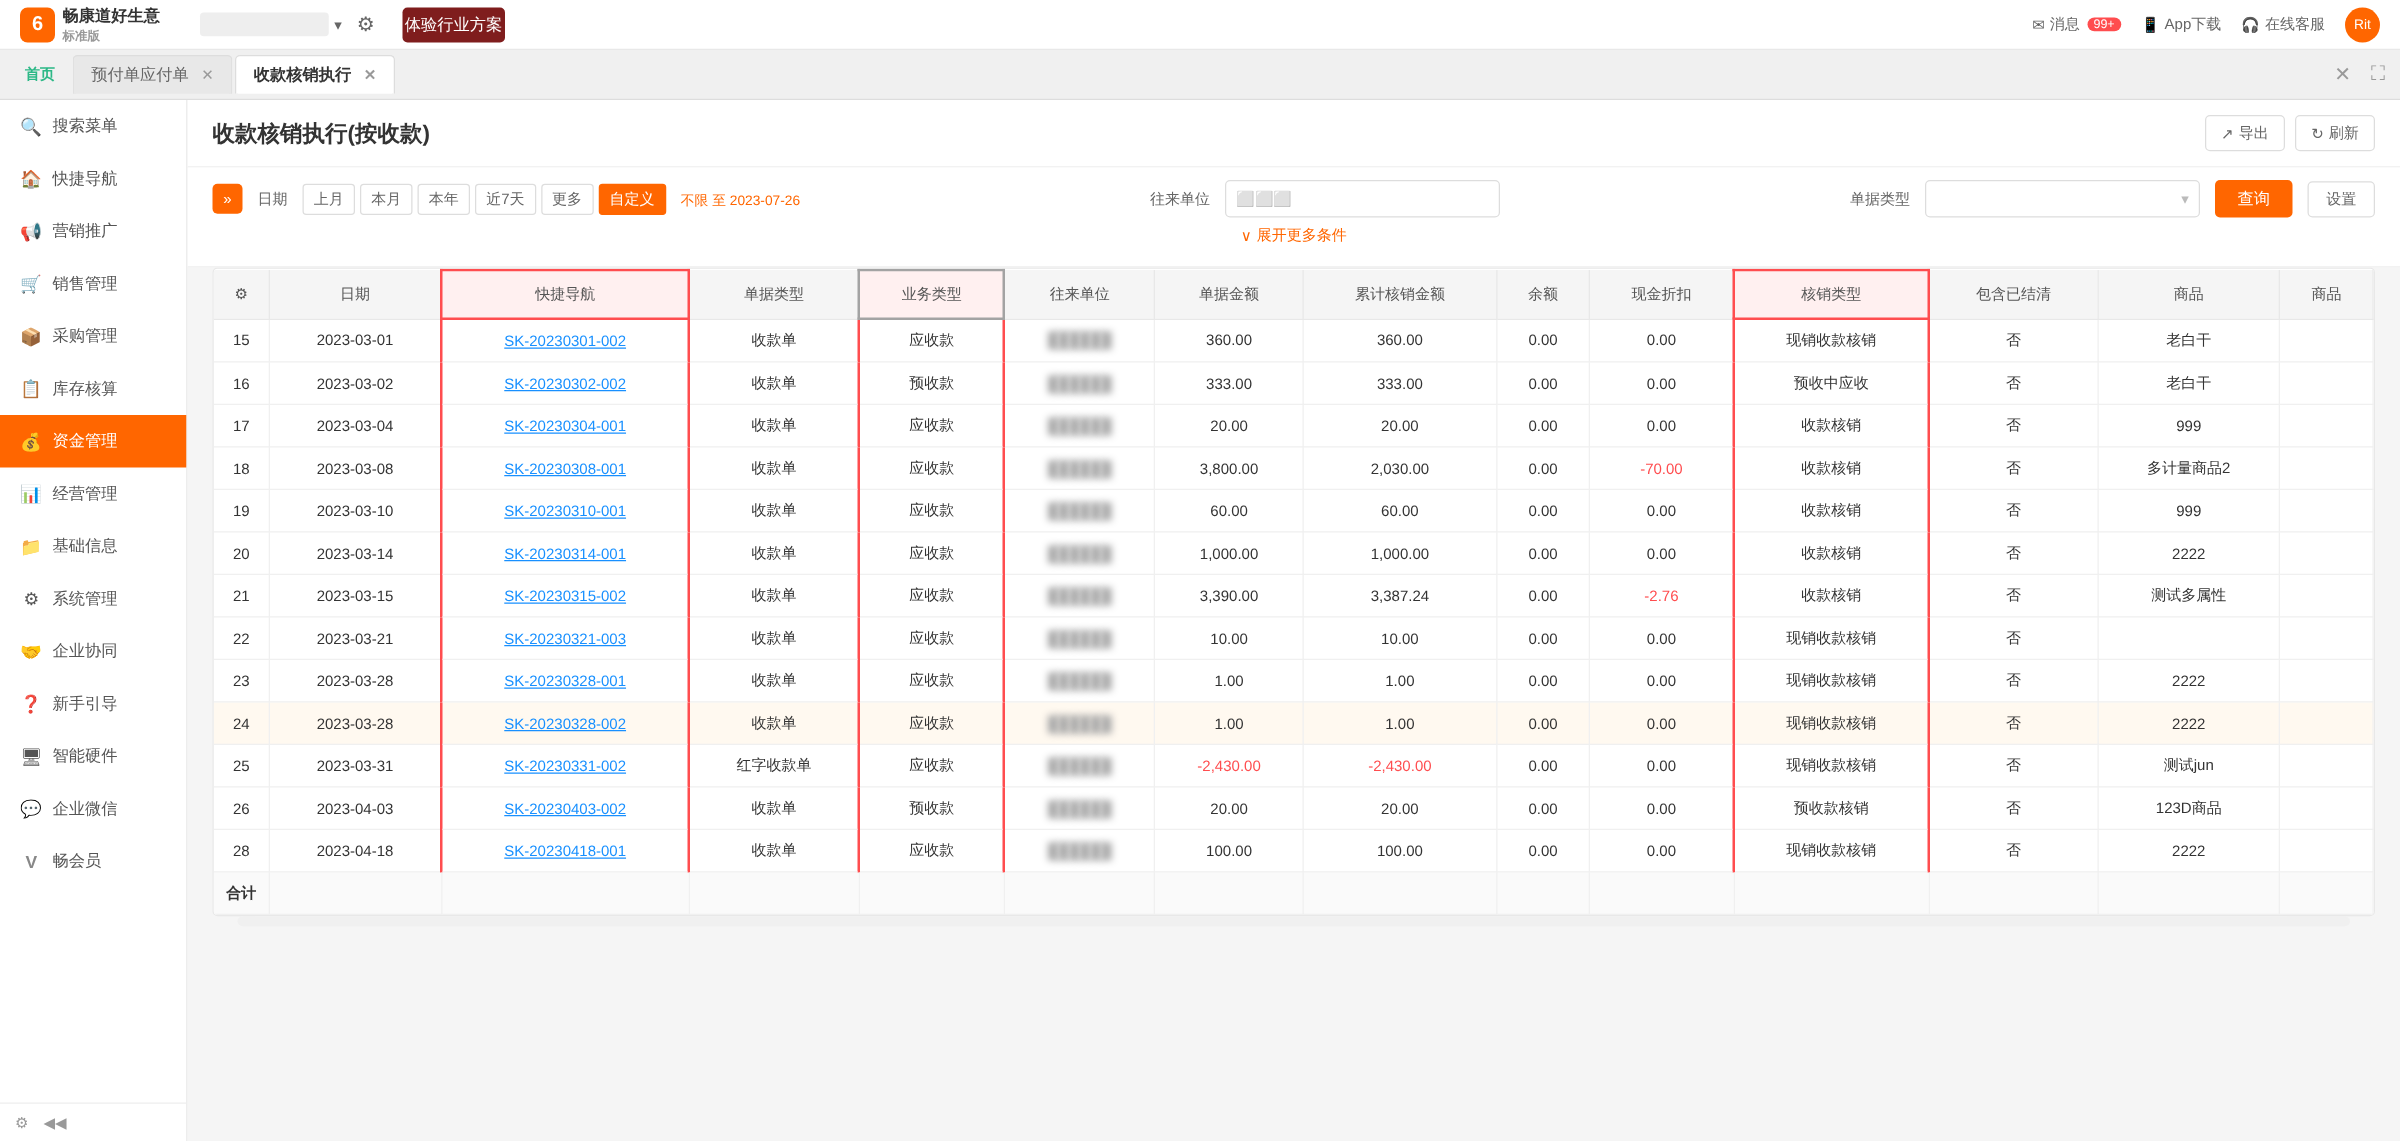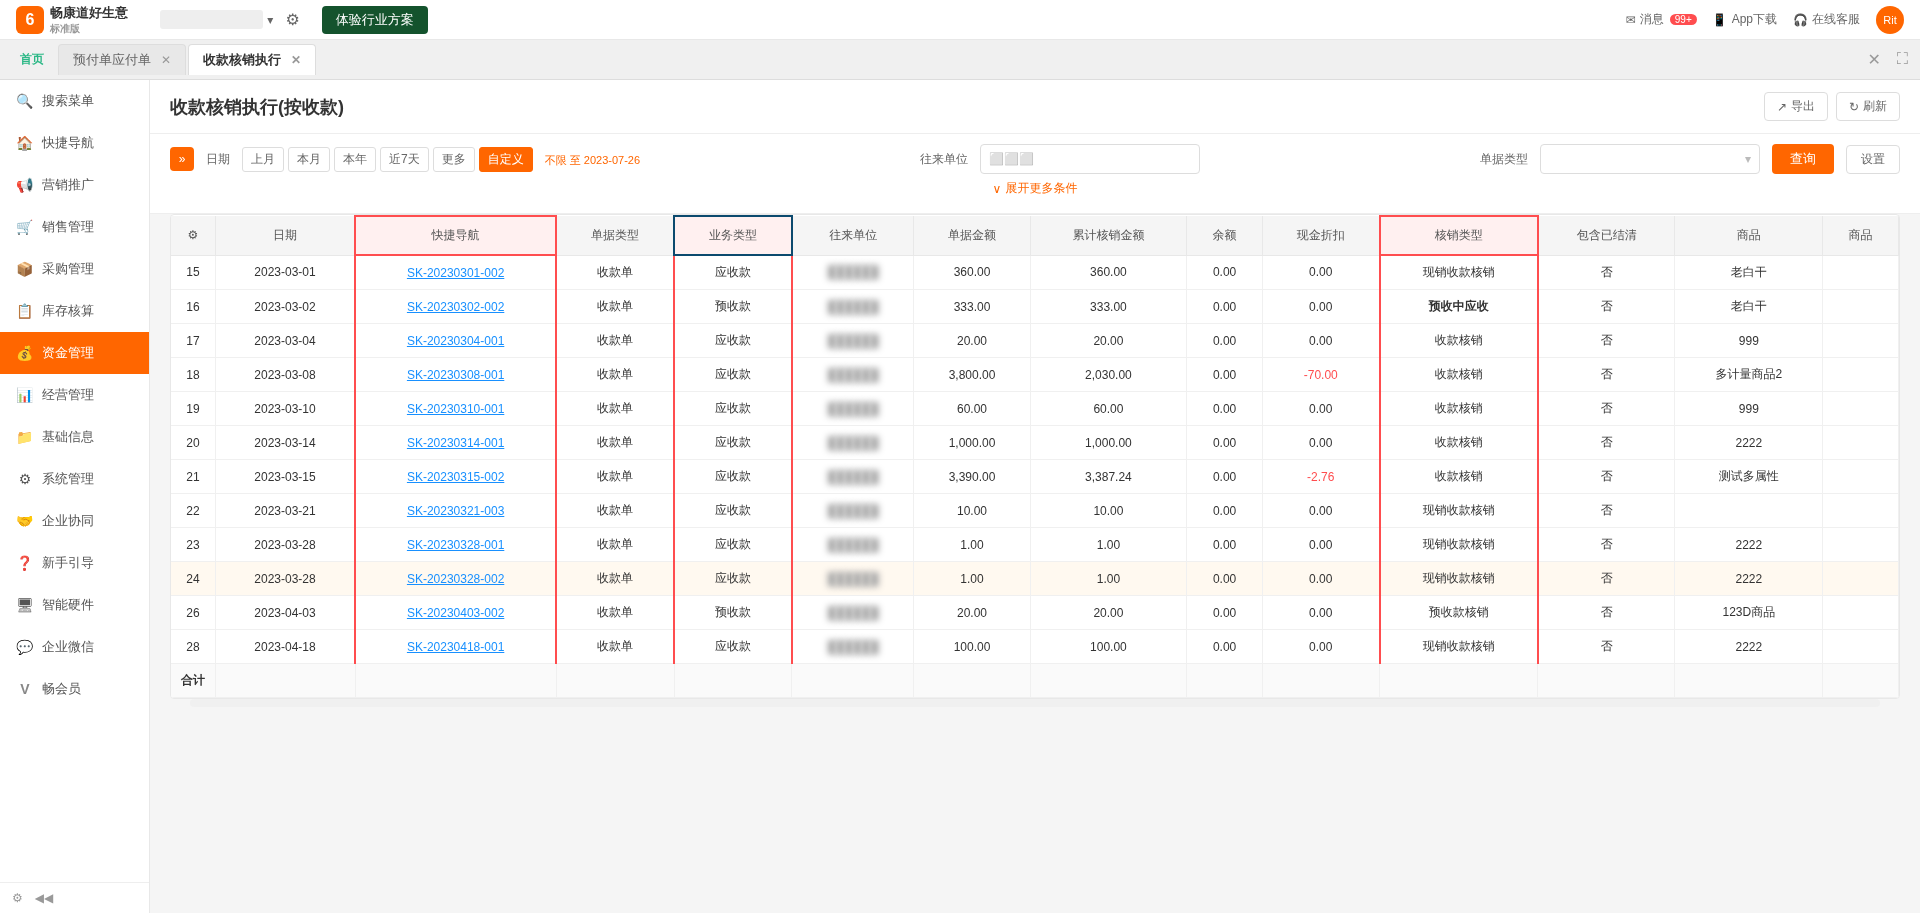--- a/index.html
+++ b/index.html
@@ -5,21 +5,21 @@
     * { margin: 0; padding: 0; box-sizing: border-box; }
     body { font-family: 'Microsoft YaHei', Arial, sans-serif; font-size: 12px; background: #f5f5f5; color: #333; width: 1920px; min-height: 913px; overflow-x: hidden; }
 
     
     .top-header { height: 40px; background: #fff; display: flex; align-items: center; padding: 0 16px; border-bottom: 1px solid #e8e8e8; gap: 12px; }
     .logo-area { display: flex; align-items: center; gap: 6px; font-weight: bold; color: #ff6600; font-size: 14px; }
     .logo-icon { width: 28px; height: 28px; background: #ff6600; border-radius: 6px; display: flex; align-items: center; justify-content: center; color: #fff; font-size: 16px; font-weight: bold; }
     .logo-text { font-size: 13px; color: #333; }
     .logo-sub { font-size: 10px; color: #999; }
     .top-nav-dropdown { display: flex; align-items: center; gap: 4px; cursor: pointer; color: #666; margin-left: 20px; }
-    .top-btn-solution { background: #14532d; color: #fff; border: none; padding: 5px 14px; border-radius: 4px; cursor: pointer; font-size: 13px; margin-left: 10px; }
+    .top-btn-solution { background: #7f1d1d; color: #fff; border: none; padding: 5px 2px; border-radius: 4px; cursor: pointer; font-size: 13px; margin-left: 10px; }
     .top-right { margin-left: auto; display: flex; align-items: center; gap: 16px; color: #666; font-size: 12px; }
     .badge { background: #ff4d4f; color: #fff; border-radius: 10px; padding: 0 5px; font-size: 10px; margin-left: 2px; }
     .top-right-item { display: flex; align-items: center; gap: 4px; cursor: pointer; }
     .avatar { width: 28px; height: 28px; background: #ff6600; border-radius: 50%; display: flex; align-items: center; justify-content: center; color: #fff; font-size: 11px; }
 
     
     .tab-bar { height: 40px; background: #f0f0f0; display: flex; align-items: center; padding: 0 8px; border-bottom: 1px solid #ddd; gap: 2px; }
     .tab { display: flex; align-items: center; gap: 6px; padding: 6px 14px; background: #e8e8e8; border-radius: 4px 4px 0 0; cursor: pointer; font-size: 13px; color: #666; border: 1px solid #ddd; border-bottom: none; }
     .tab.active { background: #fff; color: #333; font-weight: bold; border-color: #ddd; }
     .tab-home { background: transparent; border: none; color: #3d9;font-size:12px; font-weight:bold; padding: 6px 12px; }
@@ -252,21 +252,21 @@
 
     <div class="table-area">
       <div class="table-wrapper">
         <table>
           <thead>
             <tr>
               <th style="width:40px;">⚙</th>
               <th>日期</th>
               <th style="border: 2px solid #ff4d4f; background:#fff0f0;">快捷导航</th>
               <th>单据类型</th>
-              <th style="border: 2px solid #0c4a6e; background:#fff0f0;">业务类型</th>
+              <th style="border: 2px solid #a3a3a3; background:#fff0f0;">业务类型</th>
               <th>往来单位</th>
               <th>单据金额</th>
               <th>累计核销金额</th>
               <th>余额</th>
               <th>现金折扣</th>
               <th style="border: 2px solid #ff4d4f; background:#fff0f0;">核销类型</th>
               <th>包含已结清</th>
               <th>商品</th>
               <th>商品</th>
             </tr>
@@ -292,21 +292,21 @@
                 <td>16</td>
                 <td>2023-03-02</td>
                 <td style="border-left: 2px solid rgb(255, 77, 79); border-right: 2px solid rgb(255, 77, 79);"><a class="link-text">SK-20230302-002</a></td>
                 <td>收款单</td>
                 <td style="border-left: 2px solid rgb(255, 77, 79); border-right: 2px solid rgb(255, 77, 79);">预收款</td>
                 <td style="color: transparent; text-shadow: rgb(170, 170, 170) 0px 0px 6px; user-select: none;">██████</td>
                 <td>333.00</td>
                 <td>333.00</td>
                 <td>0.00</td>
                 <td>0.00</td>
-                <td style="border-left: 2px solid rgb(255, 77, 79); border-right: 2px solid rgb(255, 77, 79); font-weight: bold;">预收中应收</td>
+                <td style="border-left: 2px solid rgb(255, 77, 79); border-right: 2px solid rgb(255, 77, 79);">预收中应收</td>
                 <td>否</td>
                 <td>老白干</td>
                 <td></td>
               </tr>
               <tr>
                 <td>17</td>
                 <td>2023-03-04</td>
                 <td style="border-left: 2px solid rgb(255, 77, 79); border-right: 2px solid rgb(255, 77, 79);"><a class="link-text">SK-20230304-001</a></td>
                 <td>收款单</td>
                 <td style="border-left: 2px solid rgb(255, 77, 79); border-right: 2px solid rgb(255, 77, 79);">应收款</td>
@@ -426,20 +426,36 @@
                 <td>1.00</td>
                 <td>1.00</td>
                 <td>0.00</td>
                 <td>0.00</td>
                 <td style="border-left: 2px solid rgb(255, 77, 79); border-right: 2px solid rgb(255, 77, 79);">现销收款核销</td>
                 <td>否</td>
                 <td>2222</td>
                 <td></td>
               </tr>
               <tr>
+                <td>25</td>
+                <td>2023-03-31</td>
+                <td style="border-left: 2px solid rgb(255, 77, 79); border-right: 2px solid rgb(255, 77, 79);"><a class="link-text">SK-20230331-002</a></td>
+                <td>红字收款单</td>
+                <td style="border-left: 2px solid rgb(255, 77, 79); border-right: 2px solid rgb(255, 77, 79);">应收款</td>
+                <td style="color: transparent; text-shadow: rgb(170, 170, 170) 0px 0px 6px; user-select: none;">██████</td>
+                <td class="negative">-2,430.00</td>
+                <td class="negative">-2,430.00</td>
+                <td>0.00</td>
+                <td>0.00</td>
+                <td style="border-left: 2px solid rgb(255, 77, 79); border-right: 2px solid rgb(255, 77, 79);">现销收款核销</td>
+                <td>否</td>
+                <td>测试jun</td>
+                <td></td>
+              </tr>
+              <tr>
                 <td>26</td>
                 <td>2023-04-03</td>
                 <td style="border-left: 2px solid rgb(255, 77, 79); border-right: 2px solid rgb(255, 77, 79);"><a class="link-text">SK-20230403-002</a></td>
                 <td>收款单</td>
                 <td style="border-left: 2px solid rgb(255, 77, 79); border-right: 2px solid rgb(255, 77, 79);">预收款</td>
                 <td style="color: transparent; text-shadow: rgb(170, 170, 170) 0px 0px 6px; user-select: none;">██████</td>
                 <td>20.00</td>
                 <td>20.00</td>
                 <td>0.00</td>
                 <td>0.00</td>

